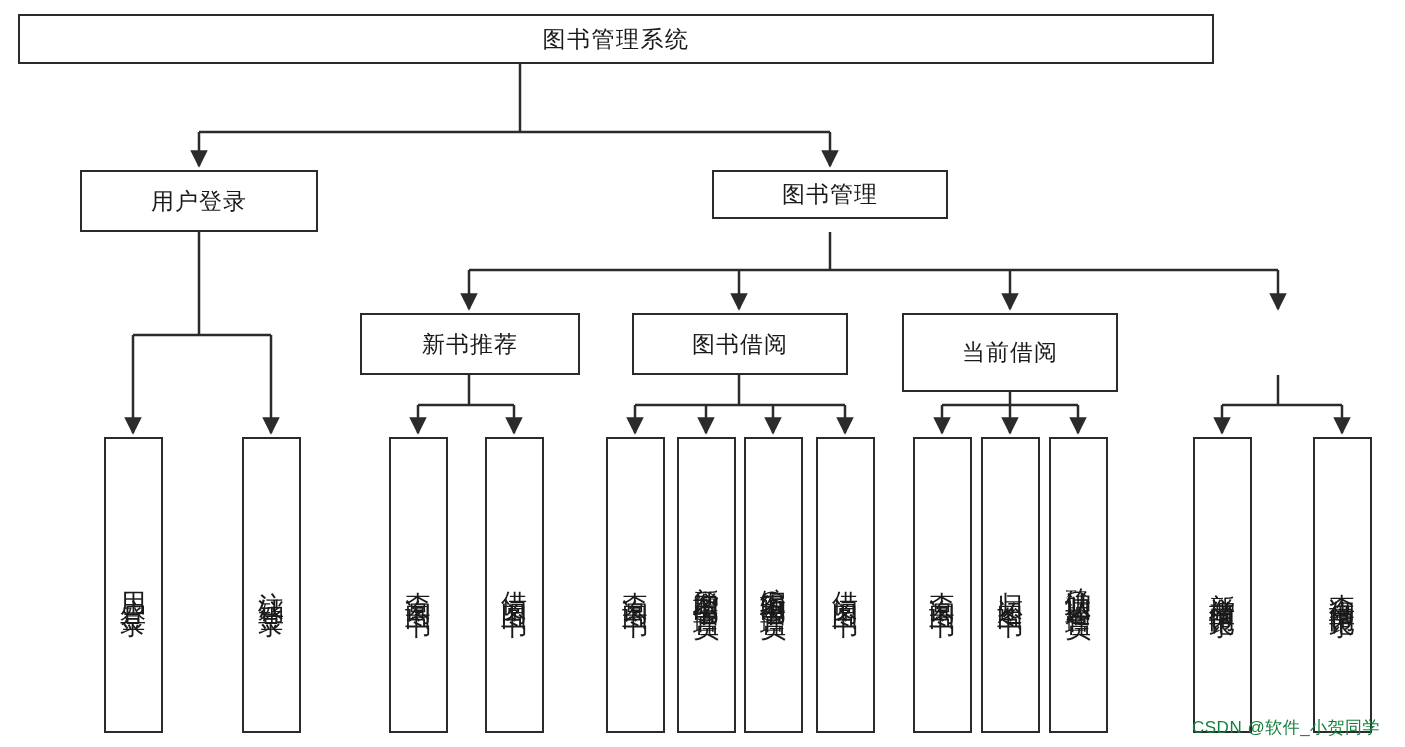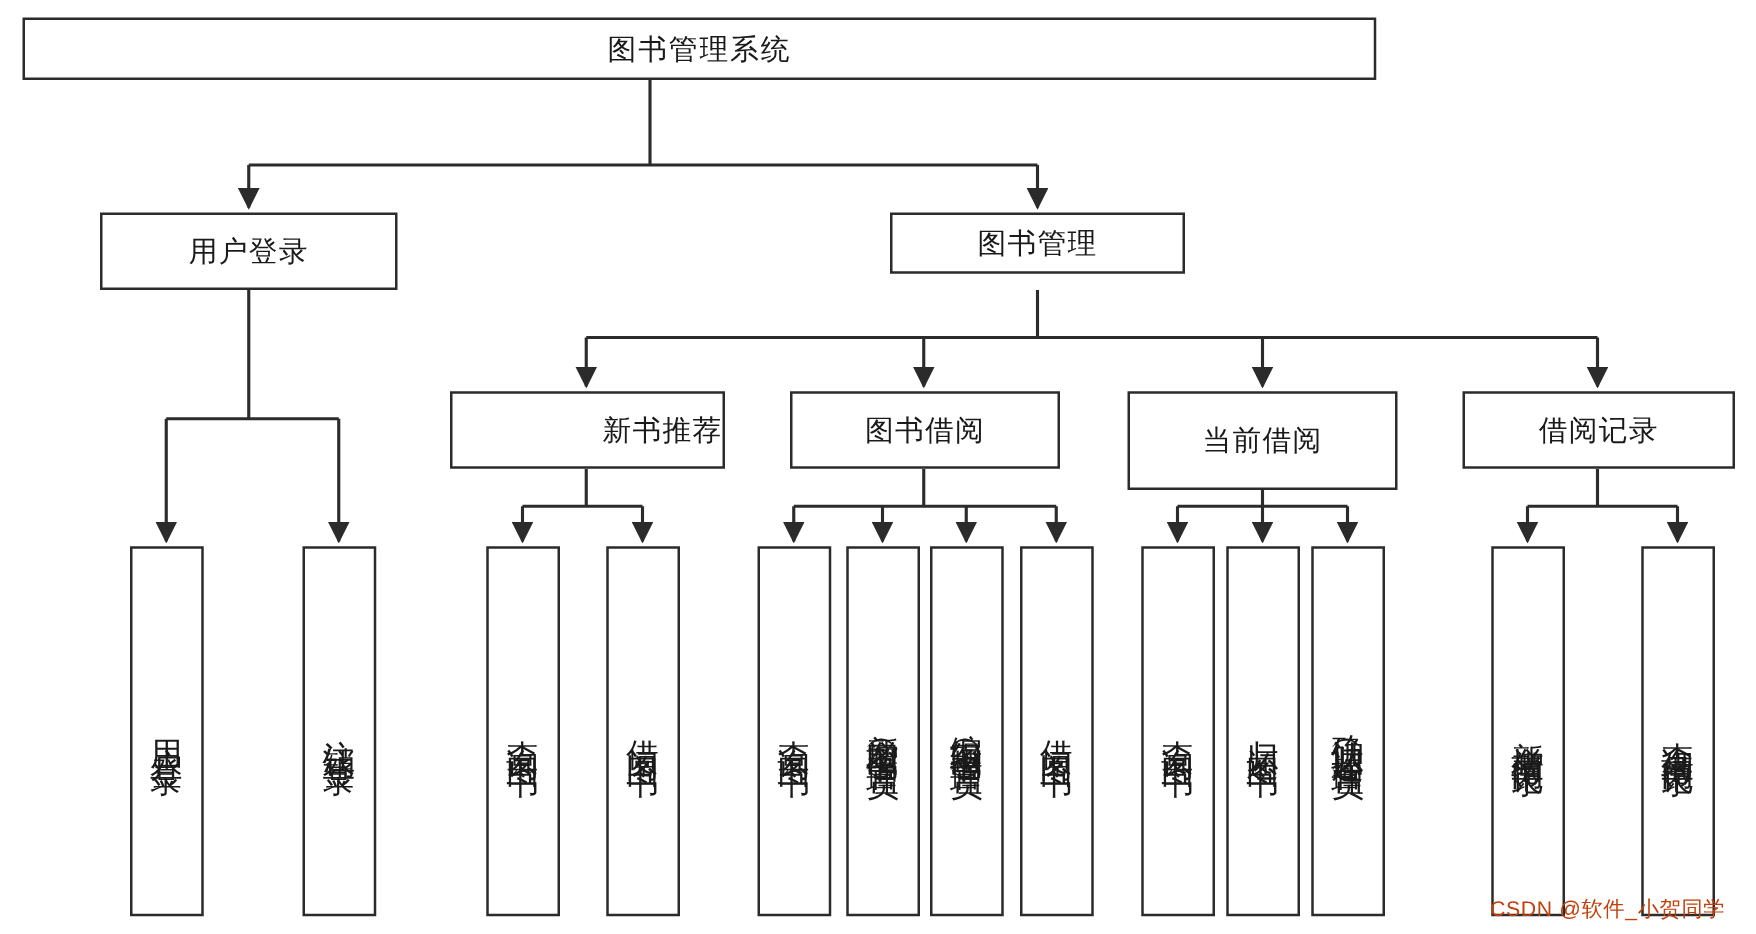--- a/index.html
+++ b/index.html
@@ -67,21 +67,21 @@
   }
   .node.vert.tight .node-label {
     font-size: 26px;
     letter-spacing: 4px;
   }
   .watermark {
     position: absolute;
     left: 1192px;
     top: 716px;
     font-size: 17px;
-    color: #c2410c;
+    color: #15803d;
     letter-spacing: 0.5px;
     white-space: nowrap;
     z-index: 5;
     font-family: "Liberation Sans", "DejaVu Sans", sans-serif;
   }
 </style>
 </head>
 <body>
 
 <div id="diagram-canvas">
@@ -129,43 +129,40 @@
       <path d="M 1010 405 L 1010 433" marker-end="url(#arrow)"></path>
       <path d="M 1078 405 L 1078 433" marker-end="url(#arrow)"></path>
 
       <path d="M 1278 375 L 1278 405"></path>
       <path d="M 1222 405 L 1342 405"></path>
       <path d="M 1222 405 L 1222 433" marker-end="url(#arrow)"></path>
       <path d="M 1342 405 L 1342 433" marker-end="url(#arrow)"></path>
     </g>
   </svg>
 
-  <div class="node root horiz" style="left:18px; top:14px; width:1083px; height:50px;">
+  <div class="node root horiz" style="left:18px; top:14px; width:1196px; height:50px;">
     <span class="node-label">图书管理系统</span>
   </div>
 
   <div class="node horiz" style="left:80px; top:170px; width:238px; height:62px;">
     <span class="node-label">用户登录</span>
   </div>
   <div class="node horiz" style="left:712px; top:170px; width:236px; height:49px;">
     <span class="node-label">图书管理</span>
   </div>
 
-  <div class="node horiz" style="left:360px; top:313px; width:220px; height:62px;justify-content:flex-end;">
+  <div class="node horiz" style="left:360px; top:313px; width:220px; height:62px;">
     <span class="node-label">新书推荐</span>
   </div>
   <div class="node horiz" style="left:632px; top:313px; width:216px; height:62px;">
     <span class="node-label">图书借阅</span>
   </div>
   <div class="node horiz" style="left:902px; top:313px; width:216px; height:79px;">
     <span class="node-label">当前借阅</span>
   </div>
-  <div class="node horiz" style="left:1170px; top:313px; width:218px; height:62px;">
-    <span class="node-label">借阅记录</span>
-  </div>
 
   <div class="node vert" style="left:104px; top:437px; width:59px; height:296px;">
     <span class="node-label">用户登录</span>
   </div>
   <div class="node vert" style="left:242px; top:437px; width:59px; height:296px;">
     <span class="node-label">注销登录</span>
   </div>
 
   <div class="node vert" style="left:389px; top:437px; width:59px; height:296px;">
     <span class="node-label">查询图书</span>

